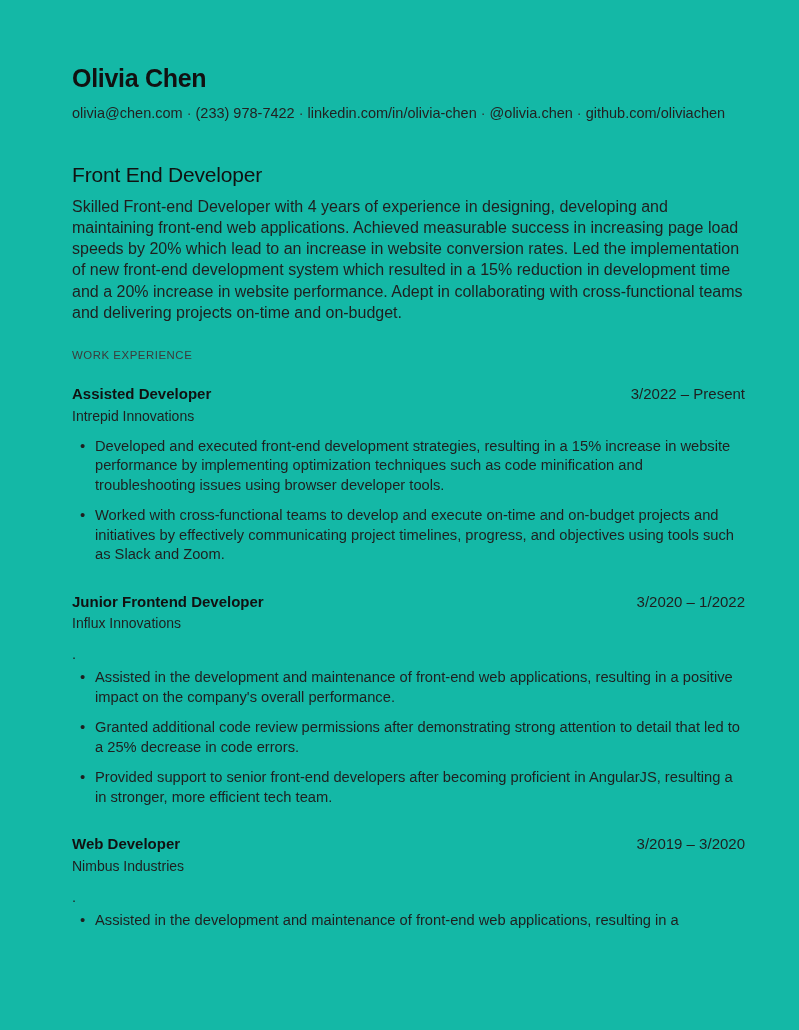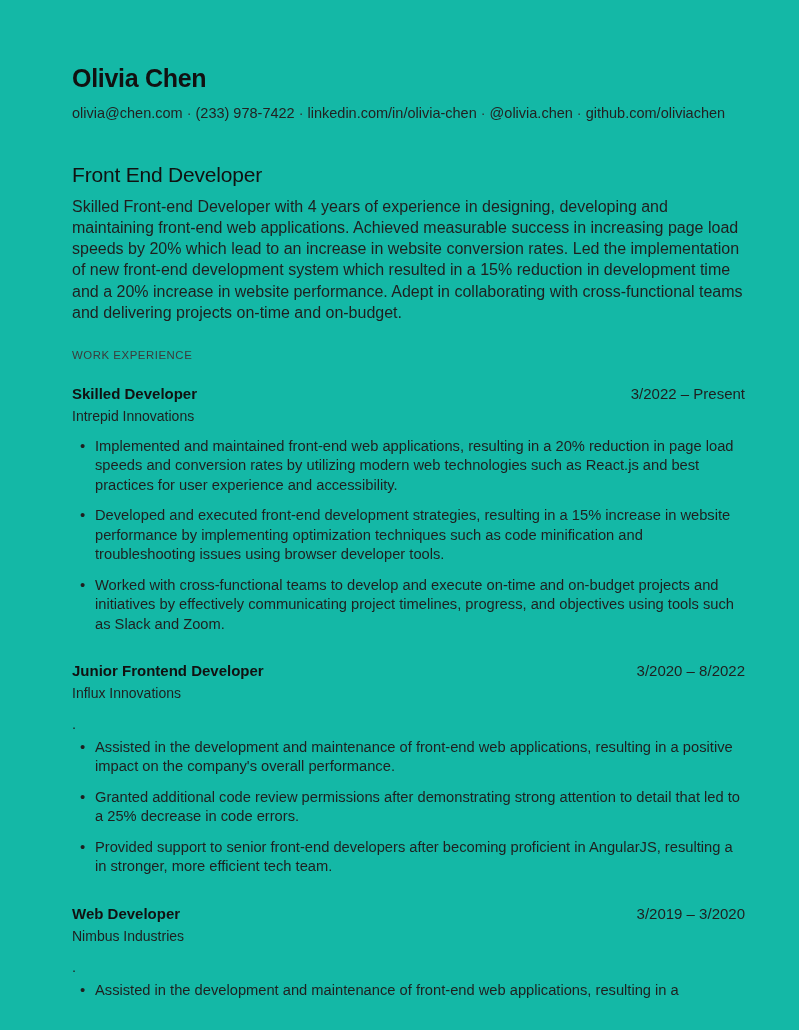--- a/index.html
+++ b/index.html
@@ -156,34 +156,33 @@
     </header>
 
     <h2 class="job-title-headline">Front End Developer</h2>
     <p class="summary">Skilled Front-end Developer with 4 years of experience in designing, developing and maintaining front-end web applications. Achieved measurable success in increasing page load speeds by 20% which lead to an increase in website conversion rates. Led the implementation of new front-end development system which resulted in a 15% reduction in development time and a 20% increase in website performance. Adept in collaborating with cross-functional teams and delivering projects on-time and on-budget.</p>
 
     <div id="sections-root">
         <section class="section">
           <h3 class="section-heading">WORK EXPERIENCE</h3>
           <article class="entry">
             <div class="entry-top">
-              <h4 class="entry-role">Skilled Developer</h4>
+              <h4 class="entry-role">Assisted Developer</h4>
               <span class="entry-dates">3/2022 – Present</span>
             </div>
             <p class="entry-company">Intrepid Innovations</p>
             <ul class="bullets">
-              <li>Implemented and maintained front-end web applications, resulting in a 20% reduction in page load speeds and conversion rates by utilizing modern web technologies such as React.js and best practices for user experience and accessibility.</li>
               <li>Developed and executed front-end development strategies, resulting in a 15% increase in website performance by implementing optimization techniques such as code minification and troubleshooting issues using browser developer tools.</li>
               <li>Worked with cross-functional teams to develop and execute on-time and on-budget projects and initiatives by effectively communicating project timelines, progress, and objectives using tools such as Slack and Zoom.</li>
             </ul>
           </article>
           <article class="entry">
             <div class="entry-top">
               <h4 class="entry-role">Junior Frontend Developer</h4>
-              <span class="entry-dates">3/2020 – 8/2022</span>
+              <span class="entry-dates">3/2020 – 1/2022</span>
             </div>
             <p class="entry-company">Influx Innovations</p>
             <p class="entry-stray">.</p>
             <ul class="bullets">
               <li>Assisted in the development and maintenance of front-end web applications, resulting in a positive impact on the company's overall performance.</li>
               <li>Granted additional code review permissions after demonstrating strong attention to detail that led to a 25% decrease in code errors.</li>
               <li>Provided support to senior front-end developers after becoming proficient in AngularJS, resulting a in stronger, more efficient tech team.</li>
             </ul>
           </article>
           <article class="entry">

